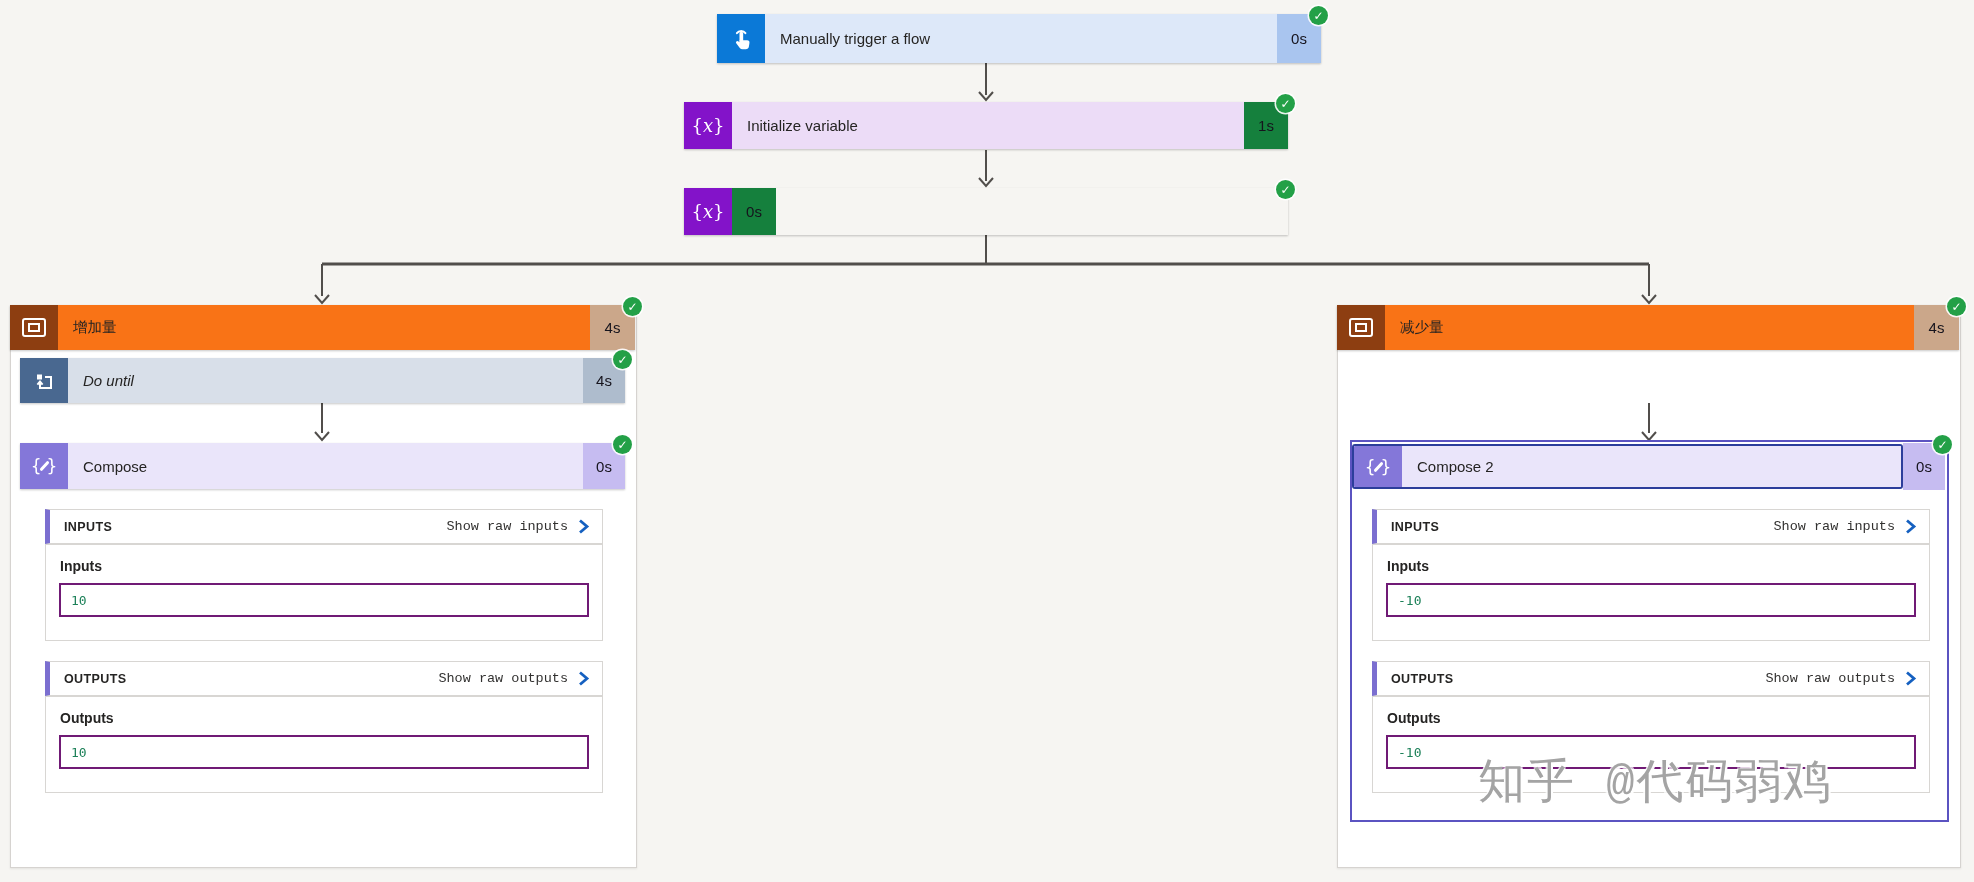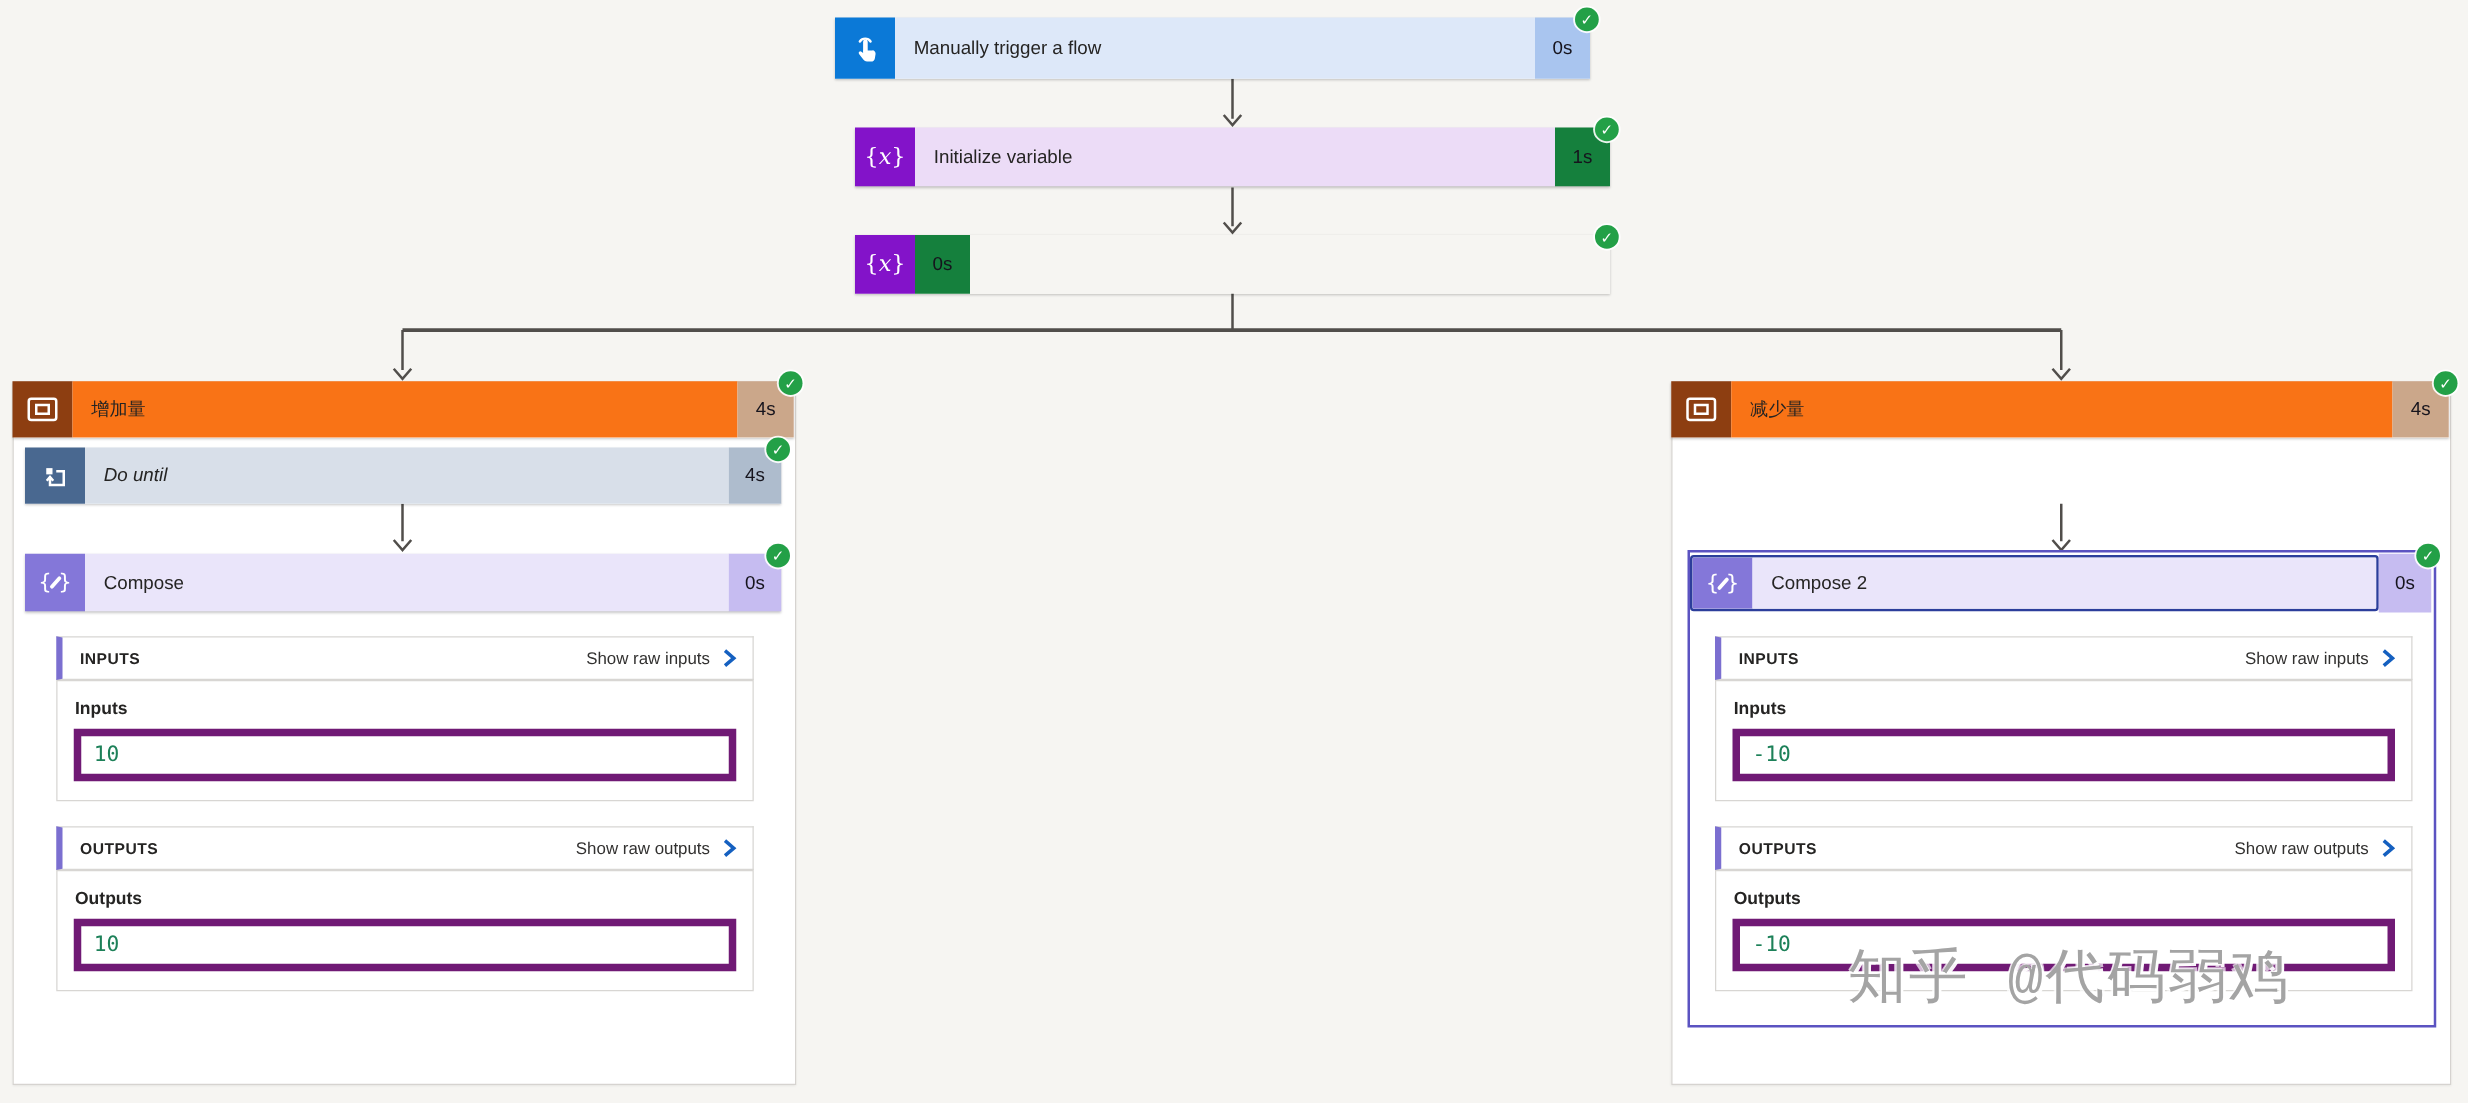--- a/index.html
+++ b/index.html
@@ -53,26 +53,26 @@
   .sel-card{box-shadow:none;background:transparent;}
   .sel-card .ringwrap{flex:1;display:flex;align-items:stretch;border:2px solid #2c3e9b;border-radius:3px;
                       overflow:hidden;margin:1px 0;}
   .sel-card .ringwrap .icon{width:48px;}
   .sel-card .ringwrap .title{flex:1;}
 
   
   .sec-hdr{position:absolute;height:35px;background:#fff;border:1px solid #d8d6d3;border-left:5px solid #7b6fd0;
            box-sizing:border-box;display:flex;align-items:center;padding:0 12px 0 14px;z-index:10;}
   .sec-hdr .sec-title{font-weight:bold;font-size:12.5px;letter-spacing:.4px;color:#252423;}
-  .sec-link{margin-left:auto;display:flex;align-items:center;gap:9px;cursor:pointer;}
+  .sec-link{margin-left:auto;display:flex;align-items:center;gap:9px;cursor:pointer;font-family:Liberation Mono, monospace;}
   .sec-link span{font-size:13.5px;color:#323130;}
   .sec-body{position:absolute;background:#fff;border:1px solid #d8d6d3;box-sizing:border-box;z-index:10;}
   .sec-label{font-weight:bold;font-size:14px;color:#252423;margin:13px 14px 9px;}
-  .sec-value{margin:0 13px;height:30px;border:6px solid #701a75;display:flex;align-items:center;
-             padding:0 10px;font-family:"DejaVu Sans Mono",monospace;font-size:17px;color:#1d8159;}
+  .sec-value{margin:0 13px;height:30px;border:2px solid #701a75;display:flex;align-items:center;
+             padding:0 10px;font-family:"DejaVu Sans Mono",monospace;font-size:13px;color:#1d8159;}
 
   
   .scope-glyph{width:20px;height:15px;border:2px solid #fff;border-radius:3px;
                display:flex;align-items:center;justify-content:center;}
   .scope-glyph .inner{width:8px;height:5px;border:2px solid #fff;}
   .varx{color:#fff;font-size:18px;font-family:"DejaVu Serif",serif;}
   .varx i{font-style:italic;}
   .compose-glyph{color:#fff;font-size:17px;display:flex;align-items:center;gap:1px;font-family:"DejaVu Sans",sans-serif;}
   .pencil{display:inline-block;width:3px;height:12px;background:#fff;border-radius:2px;transform:rotate(42deg);}
 
@@ -100,21 +100,21 @@
         <path d="M315 295 L322 303 L329 295"></path>
       <path d="M1649 264 V296"></path> 
         <path d="M1642 295 L1649 303 L1656 295"></path>
       <path d="M322 403 V433"></path>  
         <path d="M315 432 L322 440 L329 432"></path>
       <path d="M1649 403 V433"></path> 
         <path d="M1642 432 L1649 440 L1656 432"></path>
     </g>
   </svg>
 
-  <div class="card c-trigger" style="left:668px;top:14px;width:604px;height:49px">
+  <div class="card c-trigger" style="left:717px;top:14px;width:604px;height:49px">
     <div class="icon">
       <svg width="26" height="26" viewBox="0 0 24 24">
         <path d="M8.2 6.6 a4.8 4.8 0 0 1 7.9 0" stroke="#fff" stroke-width="1.8" fill="none" stroke-linecap="round"></path>
         <rect x="10.6" y="5.2" width="3.4" height="10" rx="1.7" fill="#fff"></rect>
         <path d="M10.6 13.2 h6.9 a2.3 2.3 0 0 1 2.3 2.6 l-.5 3.2 a3 3 0 0 1-3 2.5 h-2.9 a3.1 3.1 0 0 1-2.5-1.3 l-3.3-4.3 a1.25 1.25 0 0 1 1.75-1.75 l1.25.9 z" fill="#fff"></path>
       </svg>
     </div>
     <div class="title">Manually trigger a flow</div>
     <div class="badge">0s</div>
     <div class="check"></div>

